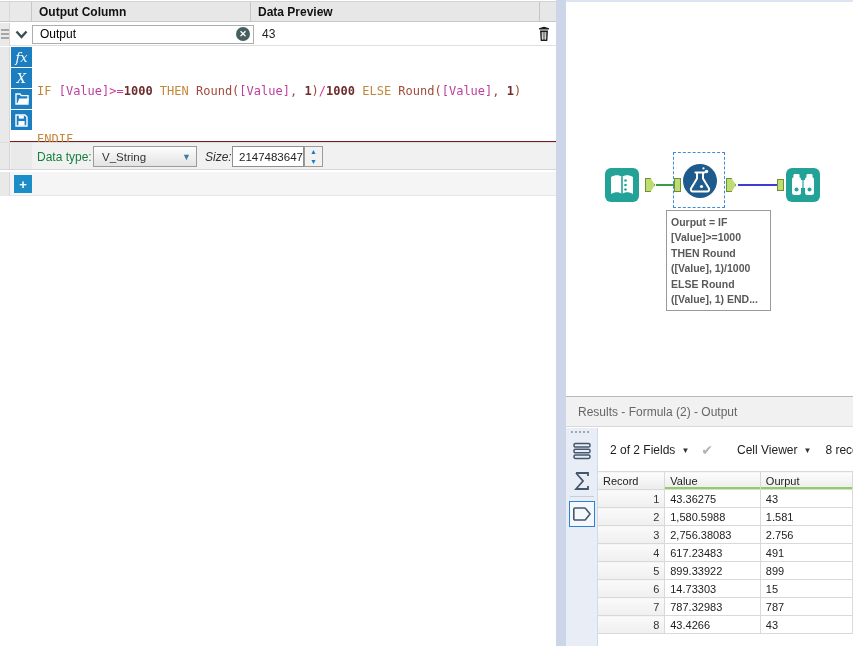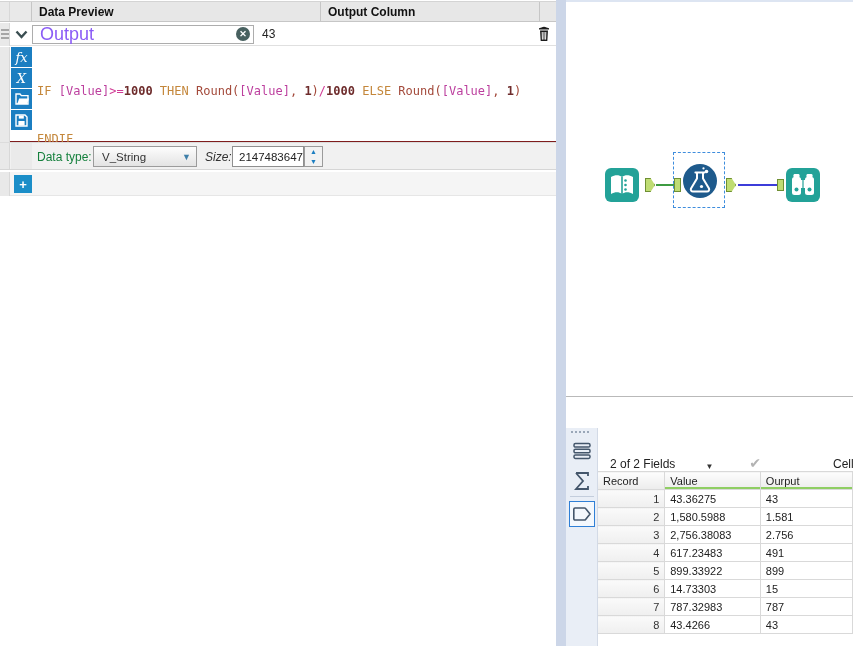--- a/index.html
+++ b/index.html
@@ -20,21 +20,21 @@
   .gh-rest { flex:1; }
 
   .expr-row { position:absolute; left:0; top:23px; height:23px; width:556px; display:flex; align-items:center;
               background:#fff; border-bottom:1px solid #e0e0e0; }
   .er-gutter { width:10px; height:23px; background:#e9e9e9; border-right:1px solid #d8d8d8;
                display:flex; flex-direction:column; justify-content:center; align-items:center; gap:2px; }
   .grip-line { width:8px; height:2px; background:#a6a6a6; }
   .er-chevron { width:22px; height:23px; display:flex; align-items:center; justify-content:center; }
   .name-input { width:222px; height:19px; border:1px solid #adadad; background:#fff; display:flex;
                 align-items:center; padding:0 3px 0 7px; }
-  .name-input .txt { flex:1; font-size:18px; color:#8b5cf6; }
+  .name-input .txt { flex:1; font-size:12px; color:#000000; }
   .clear-btn { width:14px; height:14px; border-radius:50%; background:#47605f; color:#fff; font-size:9px;
                font-weight:bold; display:flex; align-items:center; justify-content:center; line-height:1; }
   .preview-cell { flex:1; font-size:12px; color:#222; padding-left:8px; }
   .trash-cell { width:24px; display:flex; align-items:center; justify-content:center; }
 
   .editor { position:absolute; left:0; top:47px; height:95px; width:556px; background:#fff;
             border-bottom:1px solid #7f1d1d; }
   .editor-gutter { position:absolute; left:0; top:0; width:10px; height:95px; background:#e9e9e9; border-right:1px solid #d8d8d8; }
   .icon-strip { position:absolute; left:11px; top:0; width:21px; }
   .strip-btn { width:21px; height:20px; background:#1b7ec1; color:#fff; display:flex; align-items:center;
@@ -92,22 +92,22 @@
                    color:#666; display:flex; align-items:center; padding-left:12px; }
   .results-body { position:absolute; left:0; top:31px; right:0; bottom:0; display:flex; }
   .strip { width:32px; background:#e9eef6; border-right:1px solid #d3dae6; position:relative; }
   .strip-dots { position:absolute; left:5px; top:3px; display:flex; gap:2px; }
   .strip-dots i { width:2px; height:2px; background:#9aa7b8; display:block; }
   .strip-icon { position:absolute; left:5px; width:22px; height:22px; display:flex; align-items:center; justify-content:center; }
   .strip-divider { position:absolute; left:4px; top:68px; width:24px; height:1px; background:#c3cddc; }
   .strip-selected { position:absolute; left:3px; top:73px; width:26px; height:26px; border:1px solid #2f7fd6;
                     background:#f4f8fd; display:flex; align-items:center; justify-content:center; }
   .results-main { flex:1; position:relative; overflow:hidden; }
-  .results-toolbar { height:43px; display:flex; align-items:flex-end; padding-left:12px; font-size:12px; color:#222;
-                     white-space:nowrap;gap:24px; }
+  .results-toolbar { height:43px; display:flex; align-items:center; padding-left:12px; font-size:12px; color:#222;
+                     white-space:nowrap; }
   .tb-caret { font-size:8px; color:#333; margin:2px 0 0 6px; }
   .tb-check { color:#b3b3b3; font-size:14px; margin-left:12px; }
   .tb-div { width:1px; height:20px; background:#ccc; margin:0 12px; }
 
   table.results-grid { border-collapse:collapse; table-layout:fixed; margin-left:0; }
   table.results-grid th, table.results-grid td { font-size:11px; height:18px; padding:0 5px;
       border-right:1px solid #d9d9d9; border-bottom:1px solid #d9d9d9; overflow:hidden; white-space:nowrap; }
   table.results-grid th { text-align:left; font-weight:normal; color:#222;
       background:linear-gradient(#fdfdfd,#ececec); border-top:1px solid #d9d9d9; position:relative; }
   th.green-underline::after { content:""; position:absolute; left:0; right:0; bottom:0; height:2px; background:#8fce63; }
@@ -118,22 +118,22 @@
 </head>
 <body>
 
 <div class="app">
 
   <div class="left-panel">
 
     <div class="grid-header">
       <div class="gh-gutter"></div>
       <div class="gh-spacer"></div>
+      <div class="gh-cell gh-oc">Output Column</div>
       <div class="gh-cell gh-dp">Data Preview</div>
-      <div class="gh-cell gh-oc">Output Column</div>
       <div class="gh-rest"></div>
     </div>
 
     <div class="expr-row">
       <div class="er-gutter">
         <span class="grip-line"></span>
         <span class="grip-line"></span>
         <span class="grip-line"></span>
       </div>
       <div class="er-chevron">
@@ -251,23 +251,32 @@
         <rect x="20.5" y="6" width="6" height="4" rx="1.2" fill="#fff"></rect>
         <rect x="6" y="9" width="9" height="18" rx="2.5" fill="#fff"></rect>
         <rect x="19" y="9" width="9" height="18" rx="2.5" fill="#fff"></rect>
         <rect x="14.5" y="12" width="5" height="8" fill="#fff"></rect>
         <line x1="17" y1="12" x2="17" y2="20" stroke="#23a298" stroke-width="1.2"></line>
         <circle cx="10.5" cy="21.5" r="2" fill="#23a298"></circle>
         <circle cx="23.5" cy="21.5" r="2" fill="#23a298"></circle>
       </svg>
     </div>
 
+    <div class="annotation">
+        <div>Ourput = IF</div>
+        <div>[Value]&gt;=1000</div>
+        <div>THEN Round</div>
+        <div>([Value], 1)/1000</div>
+        <div>ELSE Round</div>
+        <div>([Value], 1) END...</div>
+      </div>
   </div>
 
   <div class="results">
+    <div class="results-title">Results - Formula (2) - Output</div>
     <div class="results-body">
 
       <div class="strip">
         <div class="strip-dots">
             <i></i>
             <i></i>
             <i></i>
             <i></i>
             <i></i>
           </div>

